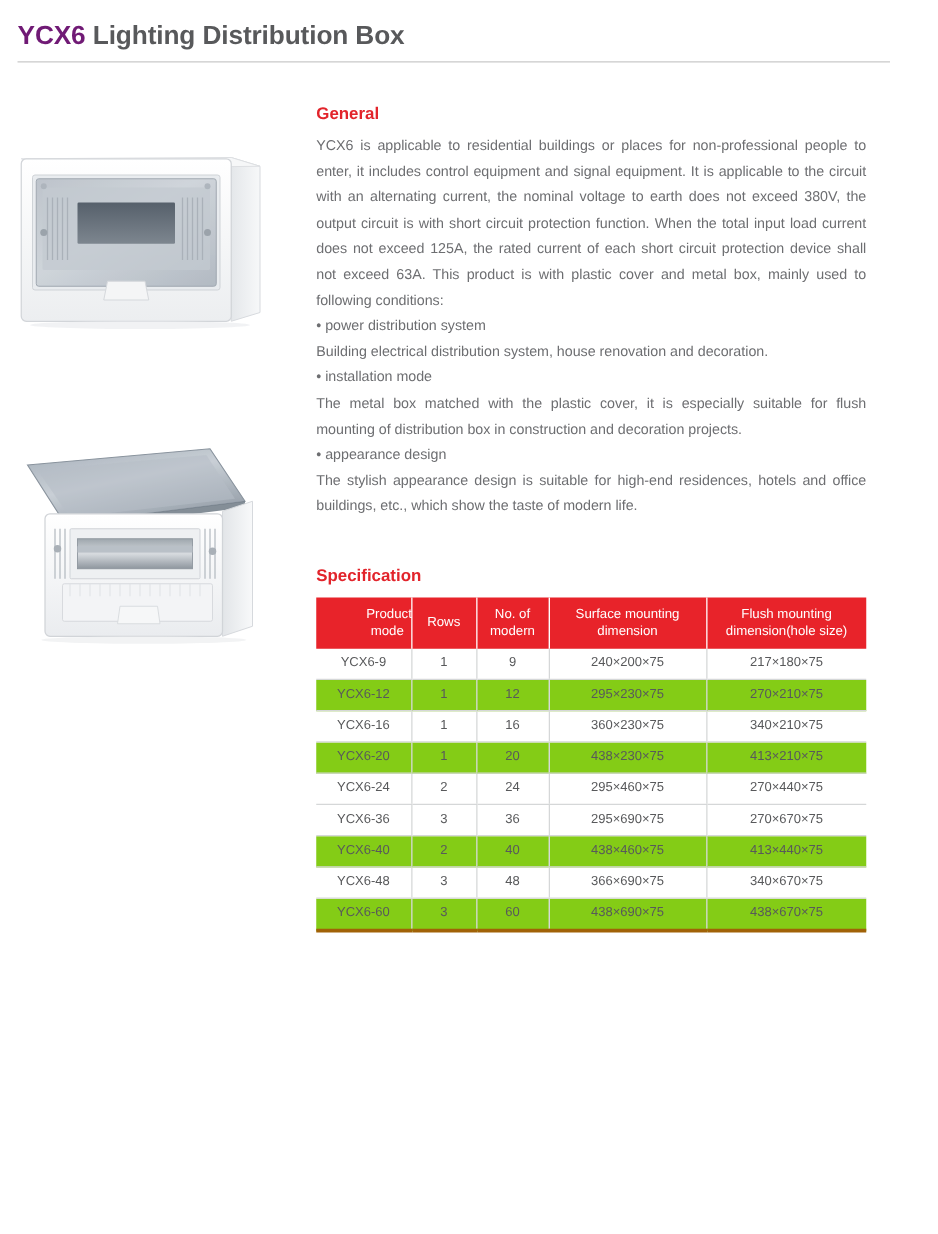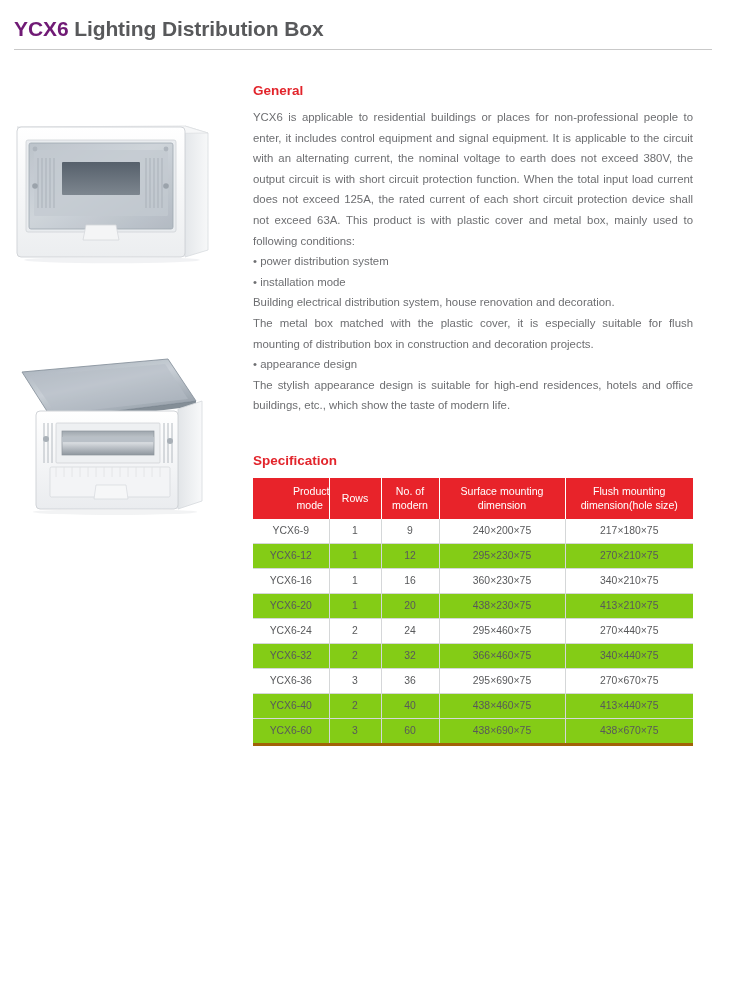--- a/index.html
+++ b/index.html
@@ -295,22 +295,22 @@
     </svg>
   </div>
 
 </div>
 
 <div class="content">
   <div class="section-head">General</div>
   <div class="body-text">
     <p>YCX6 is applicable to residential buildings or places for non-professional people to enter, it includes control equipment and signal equipment. It is applicable to the circuit with an alternating current, the nominal voltage to earth does not exceed 380V, the output circuit is with short circuit protection function. When the total input load current does not exceed 125A, the rated current of each short circuit protection device shall not exceed 63A. This product is with plastic cover and metal box, mainly used to following conditions:</p>
     <p class="nojustify">• power distribution system</p>
+    <p class="nojustify">Building electrical distribution system, house renovation and decoration.</p>
     <p class="nojustify">• installation mode</p>
-    <p class="nojustify">Building electrical distribution system, house renovation and decoration.</p>
     <p>The metal box matched with the plastic cover, it is especially suitable for flush mounting of distribution box in construction and decoration projects.</p>
     <p class="nojustify">• appearance design</p>
     <p>The stylish appearance design is suitable for high-end residences, hotels and office buildings, etc., which show the taste of modern life.</p>
   </div>
 </div>
 
 <div class="spec-wrap">
   <div class="spec-head">Specification</div>
   <table class="spec">
     <colgroup>
@@ -358,41 +358,41 @@
         <td>438×230×75</td>
         <td>413×210×75</td>
       </tr>
       <tr>
         <td>YCX6-24</td>
         <td>2</td>
         <td>24</td>
         <td>295×460×75</td>
         <td>270×440×75</td>
       </tr>
-      <tr class="alt">
-        <td>YCX6-32</td>
-        <td>2</td>
-        <td>32</td>
-        <td>366×460×75</td>
-        <td>340×440×75</td>
-      </tr>
       <tr>
         <td>YCX6-36</td>
         <td>3</td>
         <td>36</td>
         <td>295×690×75</td>
         <td>270×670×75</td>
       </tr>
       <tr class="alt">
         <td>YCX6-40</td>
         <td>2</td>
         <td>40</td>
         <td>438×460×75</td>
         <td>413×440×75</td>
       </tr>
+      <tr>
+        <td>YCX6-48</td>
+        <td>3</td>
+        <td>48</td>
+        <td>366×690×75</td>
+        <td>340×670×75</td>
+      </tr>
       <tr class="alt">
         <td>YCX6-60</td>
         <td>3</td>
         <td>60</td>
         <td>438×690×75</td>
         <td>438×670×75</td>
       </tr>
     </tbody>
   </table>
 </div>

